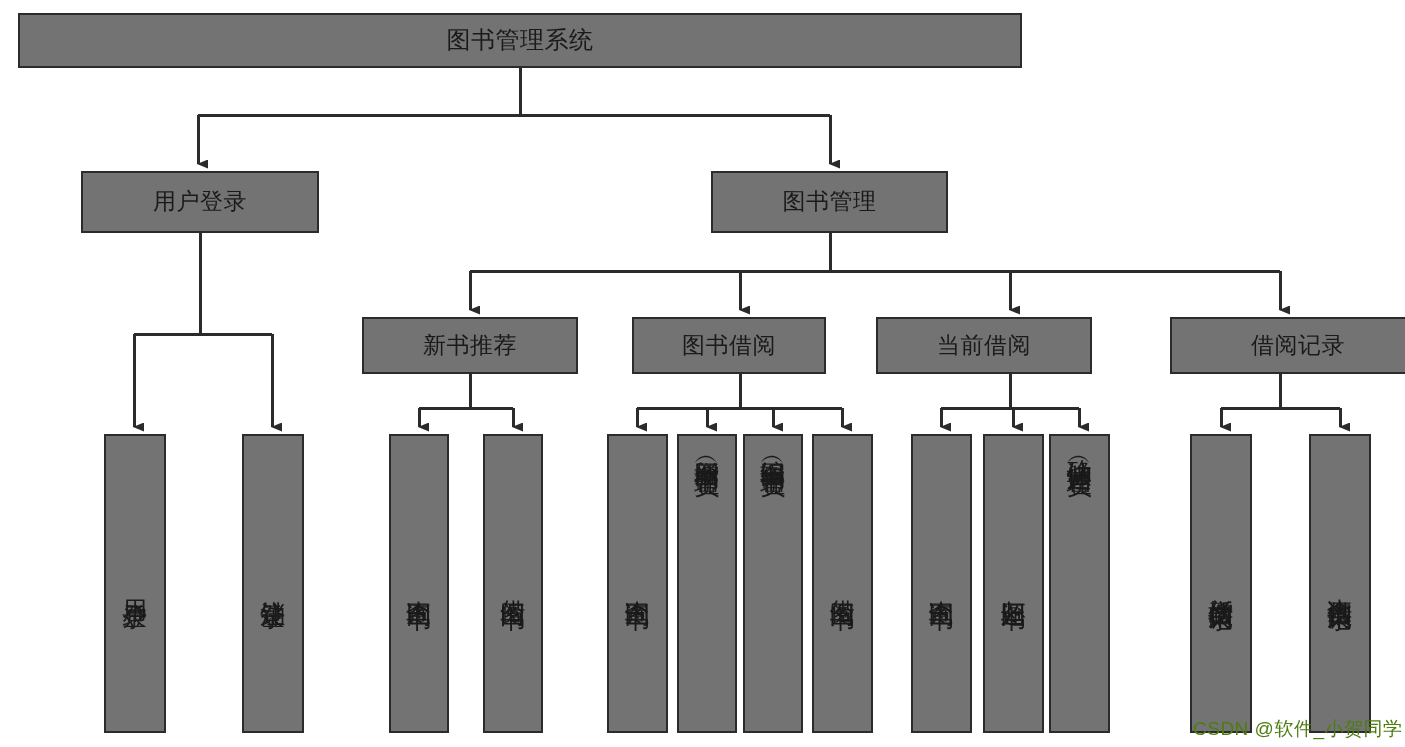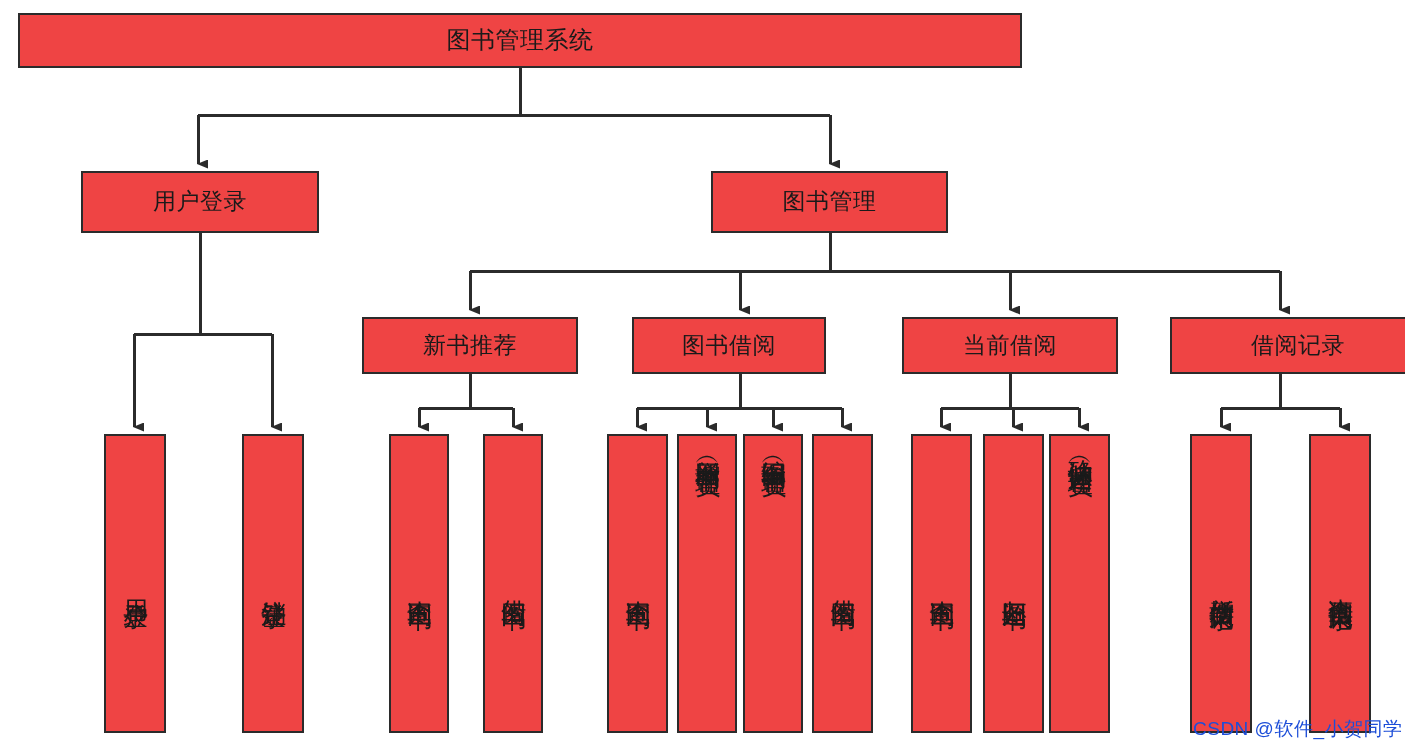--- a/index.html
+++ b/index.html
@@ -21,27 +21,26 @@
     position: absolute;
     left: 0;
     top: 0;
     width: 1405px;
     height: 747px;
     pointer-events: none;
   }
   .node {
     position: absolute;
     box-sizing: border-box;
-    background: #ef4444;
+    background: #737373;
     border: 2px solid #2b2b2b;
     display: flex;
     align-items: center;
     justify-content: center;
     color: #1a1a1a;
-    font-family: Liberation Serif, serif;
   }
   .node-label {
     display: block;
     text-align: center;
     line-height: 1.18;
     letter-spacing: 0.5px;
   }
   
   .node.horiz .node-label {
     font-size: 23px;
@@ -62,21 +61,21 @@
     line-height: 1.05;
     letter-spacing: 2px;
     white-space: nowrap;
   }
   .node.leaf.tall-text {
     align-items: flex-start;
   }
   .watermark {
     position: absolute;
     font-size: 19px;
-    color: #1d4ed8;
+    color: #4d7c0f;
     white-space: nowrap;
     letter-spacing: 0.5px;
   }
 </style>
 </head>
 <body>
 
 <div id="diagram-root">
 
   <svg id="connector-layer" viewBox="0 0 1405 747" width="1405" height="747" xmlns="http://www.w3.org/2000/svg">
@@ -140,21 +139,21 @@
   <div class="node horiz" style="left:362px; top:317px; width:216px; height:57px;">
     <span class="node-label">新书推荐</span>
   </div>
 
   <div class="node horiz" style="left:711px; top:171px; width:237px; height:62px;">
     <span class="node-label">图书管理</span>
   </div>
   <div class="node horiz" style="left:632px; top:317px; width:194px; height:57px;">
     <span class="node-label">图书借阅</span>
   </div>
-  <div class="node horiz" style="left:902px; top:317px; width:216px; height:57px;">
+  <div class="node horiz" style="left:876px; top:317px; width:216px; height:57px;">
     <span class="node-label">当前借阅</span>
   </div>
   <div class="node horiz" style="left:1170px; top:317px; width:256px; height:57px;">
     <span class="node-label">借阅记录</span>
   </div>
 
   <div class="node leaf" style="left:104px; top:434px; width:62px; height:299px;">
     <span class="node-label">用户登录</span>
   </div>
   <div class="node leaf" style="left:242px; top:434px; width:62px; height:299px;">

